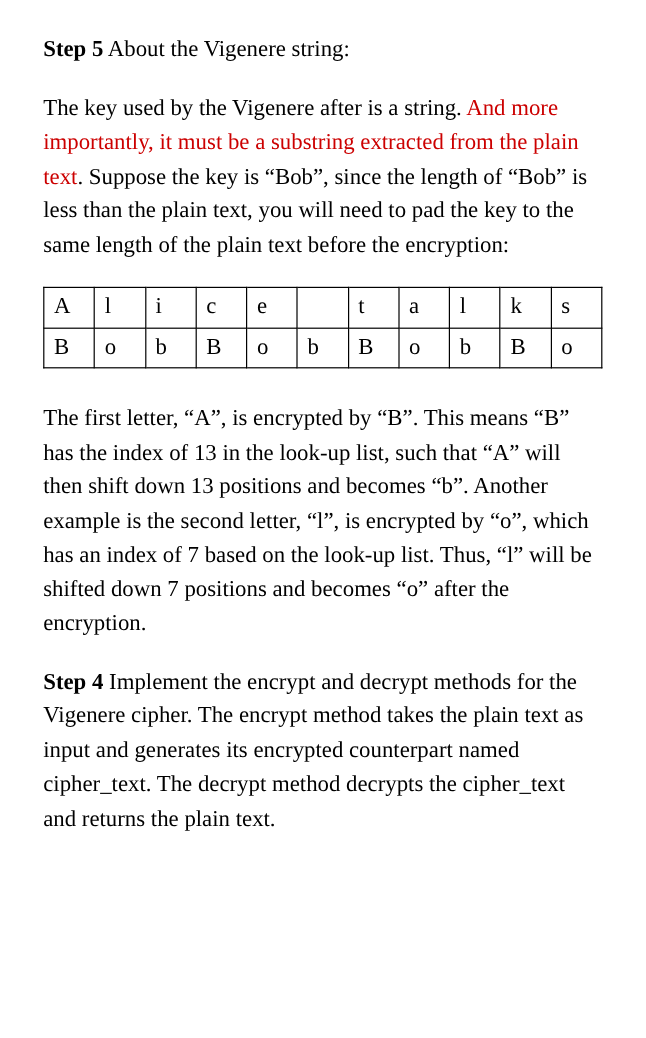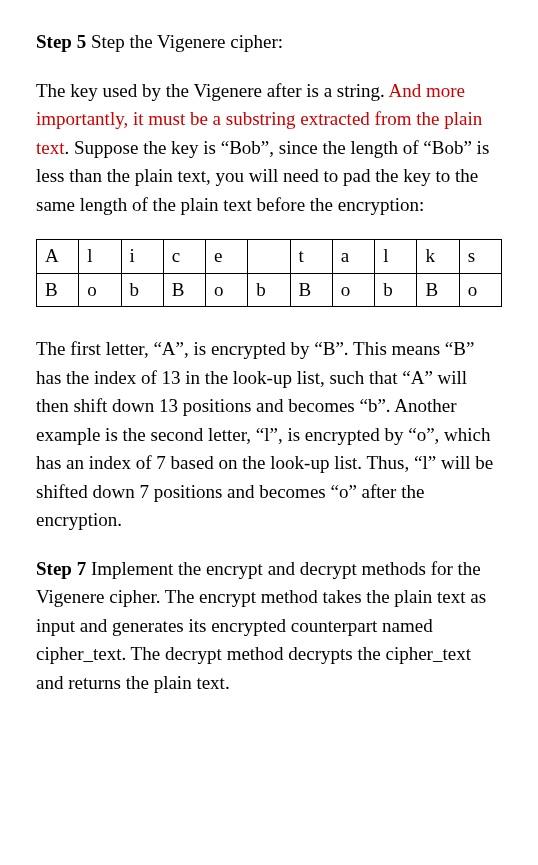--- a/index.html
+++ b/index.html
@@ -34,21 +34,21 @@
       text-align: left;
       font-size: 19px;
       height: 22px;
       overflow: hidden;
     }
   </style>
 </head>
 <body>
 
 <p>
-  <span class="step-label">Step 5</span><span> Step the Vigenere cipher:</span>
+  <span class="step-label">Step 5</span><span> About the Vigenere string:</span>
 </p>
 
 <p>
   <span>The key used by the Vigenere after is a string. </span><span class="highlight">And more importantly, it must be a substring extracted from the plain text</span><span>. Suppose the key is “Bob”, since the length of “Bob” is less than the plain text, you will need to pad the key to the same length of the plain text before the encryption:</span>
 </p>
 
 <table>
   <tbody>
       <tr>
     <td>A</td>
@@ -75,14 +75,14 @@
     <td>b</td>
     <td>B</td>
     <td>o</td>
   </tr>
 </tbody>
   </table>
 
 <p>The first letter, “A”, is encrypted by “B”. This means “B” has the index of 13 in the look-up list, such that “A” will then shift down 13 positions and becomes “b”. Another example is the second letter, “l”, is encrypted by “o”, which has an index of 7 based on the look-up list. Thus, “l” will be shifted down 7 positions and becomes “o” after the encryption.</p>
 
 <p>
-  <span class="step-label">Step 7</span><span> Implement the encrypt and decrypt methods for the Vigenere cipher. The encrypt method takes the plain text as input and generates its encrypted counterpart named cipher_text. The decrypt method decrypts the cipher_text and returns the plain text.</span>
+  <span class="step-label">Step 4</span><span> Implement the encrypt and decrypt methods for the Vigenere cipher. The encrypt method takes the plain text as input and generates its encrypted counterpart named cipher_text. The decrypt method decrypts the cipher_text and returns the plain text.</span>
 </p>
 
 </body></html>

